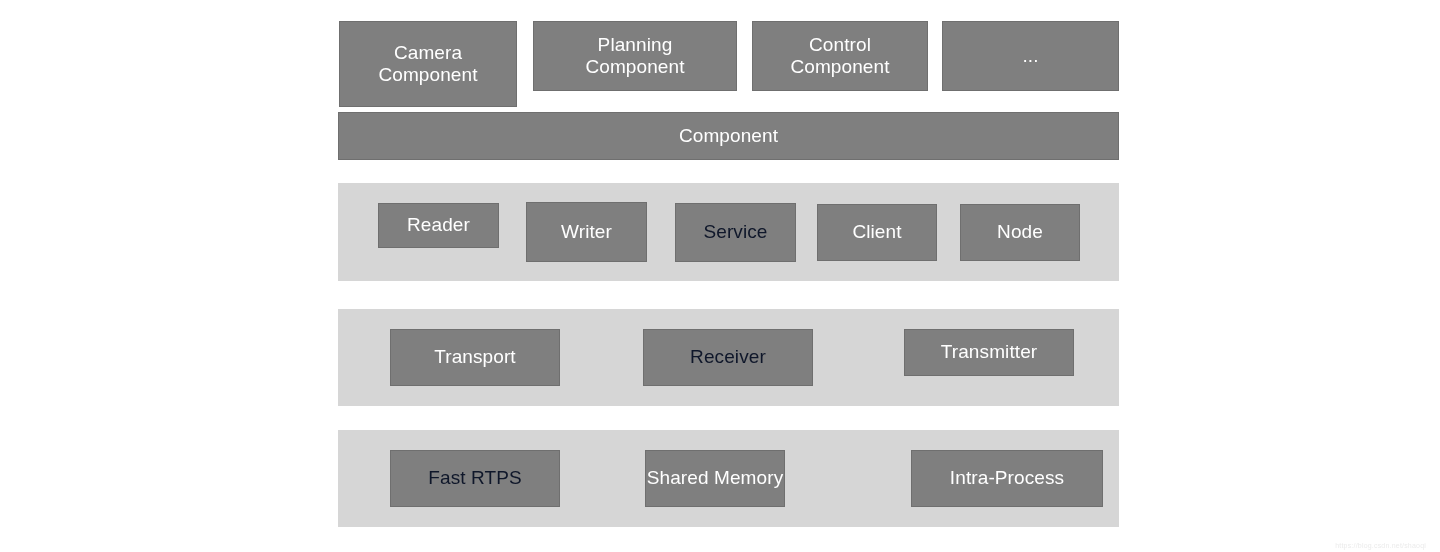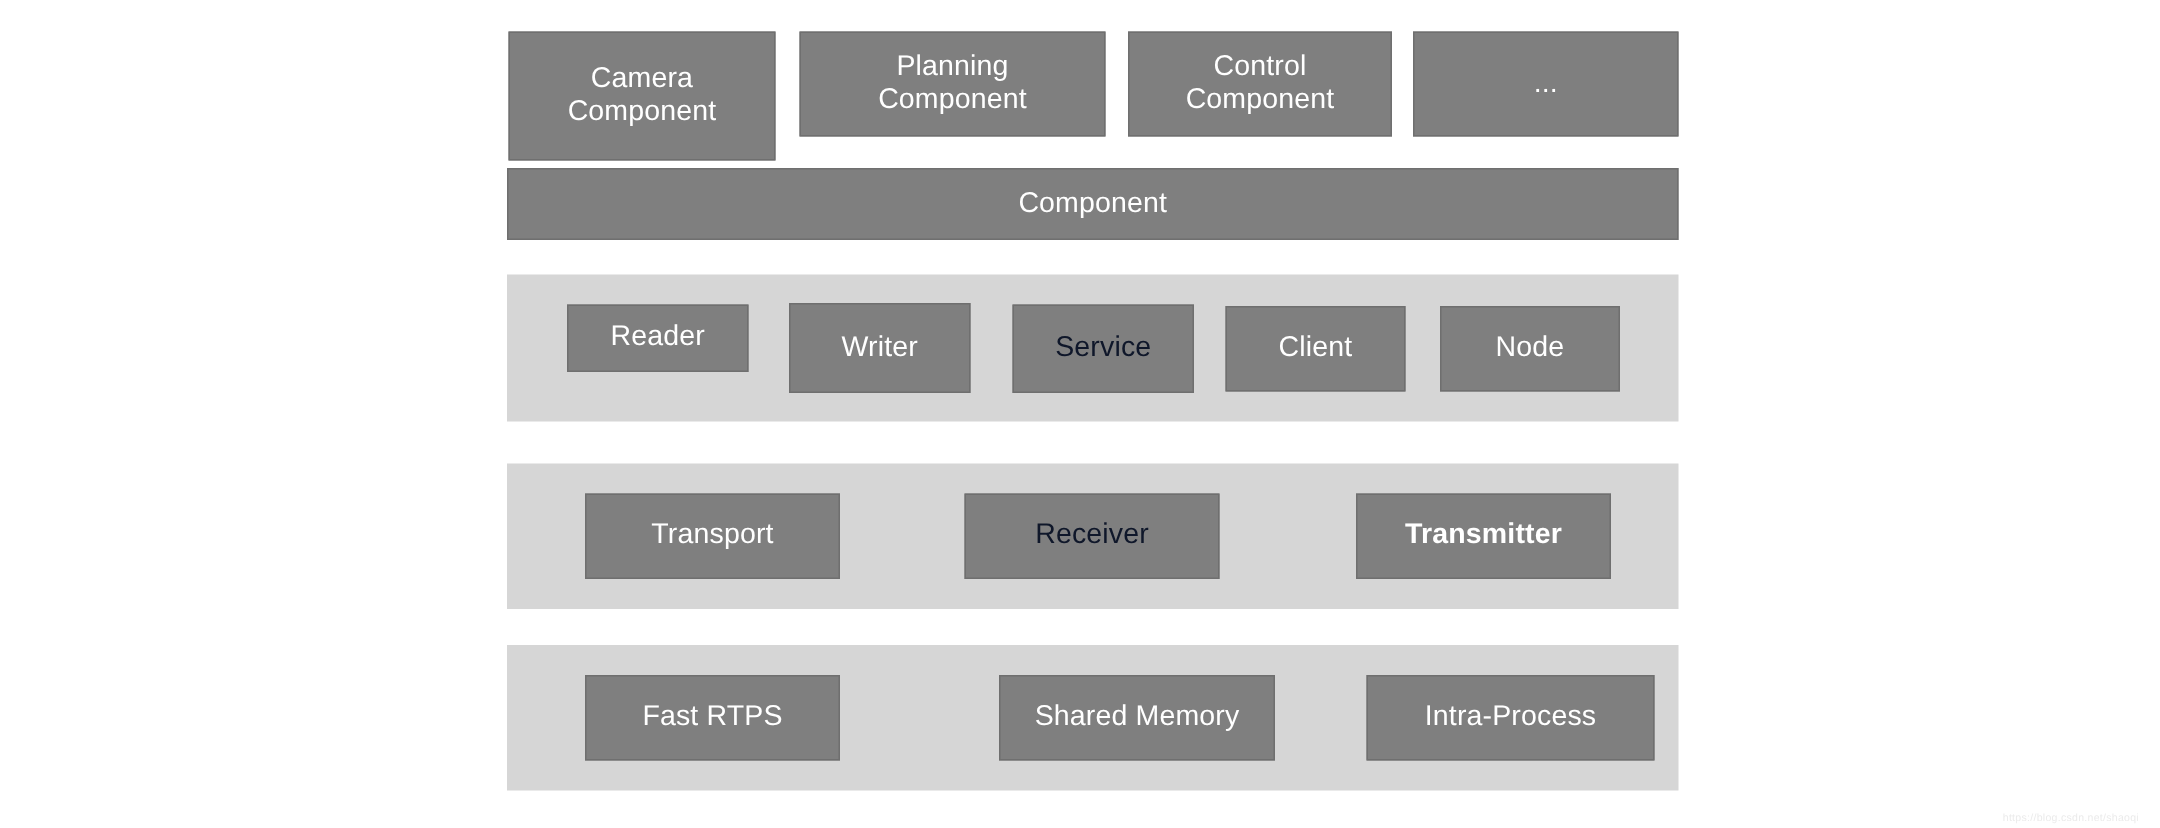--- a/index.html
+++ b/index.html
@@ -73,20 +73,20 @@
     <div class="node-box" style="left: 338px; top: 112px; width: 781px; height: 48px; background: rgb(127, 127, 127); border-color: rgb(111, 111, 111); color: rgb(255, 255, 255);">Component</div>
     <div class="layer-band" style="left: 338px; top: 183px; width: 781px; height: 98px; background: rgb(214, 214, 214);"></div>
     <div class="node-box" style="left: 378px; top: 203px; width: 121px; height: 45px; background: rgb(127, 127, 127); border-color: rgb(111, 111, 111); color: rgb(255, 255, 255);">Reader</div>
     <div class="node-box" style="left: 526px; top: 202px; width: 121px; height: 60px; background: rgb(127, 127, 127); border-color: rgb(111, 111, 111); color: rgb(255, 255, 255);">Writer</div>
     <div class="node-box" style="left: 675px; top: 203px; width: 121px; height: 59px; background: rgb(127, 127, 127); border-color: rgb(111, 111, 111); color: #0f172a;">Service</div>
     <div class="node-box" style="left: 817px; top: 204px; width: 120px; height: 57px; background: rgb(127, 127, 127); border-color: rgb(111, 111, 111); color: rgb(255, 255, 255);">Client</div>
     <div class="node-box" style="left: 960px; top: 204px; width: 120px; height: 57px; background: rgb(127, 127, 127); border-color: rgb(111, 111, 111); color: rgb(255, 255, 255);">Node</div>
     <div class="layer-band" style="left: 338px; top: 309px; width: 781px; height: 97px; background: rgb(214, 214, 214);"></div>
     <div class="node-box" style="left: 390px; top: 329px; width: 170px; height: 57px; background: rgb(127, 127, 127); border-color: rgb(111, 111, 111); color: #ffffff;">Transport</div>
     <div class="node-box" style="left: 643px; top: 329px; width: 170px; height: 57px; background: rgb(127, 127, 127); border-color: rgb(111, 111, 111); color: #0f172a;">Receiver</div>
-    <div class="node-box" style="left: 904px; top: 329px; width: 170px; height: 57px; background: rgb(127, 127, 127); border-color: rgb(111, 111, 111); color: rgb(255, 255, 255); font-weight: bold;">Transmitter</div>
+    <div class="node-box" style="left: 904px; top: 329px; width: 170px; height: 47px; background: rgb(127, 127, 127); border-color: rgb(111, 111, 111); color: rgb(255, 255, 255);">Transmitter</div>
     <div class="layer-band" style="left: 338px; top: 430px; width: 781px; height: 97px; background: rgb(214, 214, 214);"></div>
-    <div class="node-box" style="left: 390px; top: 450px; width: 170px; height: 57px; background: rgb(127, 127, 127); border-color: rgb(111, 111, 111); color: #ffffff;">Fast RTPS</div>
-    <div class="node-box" style="left: 645px; top: 450px; width: 184px; height: 57px; background: rgb(127, 127, 127); border-color: rgb(111, 111, 111); color: rgb(255, 255, 255); margin-left: 21px;">Shared Memory</div>
+    <div class="node-box" style="left: 390px; top: 450px; width: 170px; height: 57px; background: rgb(127, 127, 127); border-color: rgb(111, 111, 111); color: #0f172a;">Fast RTPS</div>
+    <div class="node-box" style="left: 645px; top: 450px; width: 140px; height: 57px; background: rgb(127, 127, 127); border-color: rgb(111, 111, 111); color: rgb(255, 255, 255);">Shared Memory</div>
     <div class="node-box" style="left: 911px; top: 450px; width: 192px; height: 57px; background: rgb(127, 127, 127); border-color: rgb(111, 111, 111); color: rgb(255, 255, 255);">Intra-Process</div>
   </div>
 
 <div class="watermark">https://blog.csdn.net/shaoqi</div>
 
 </body></html>

